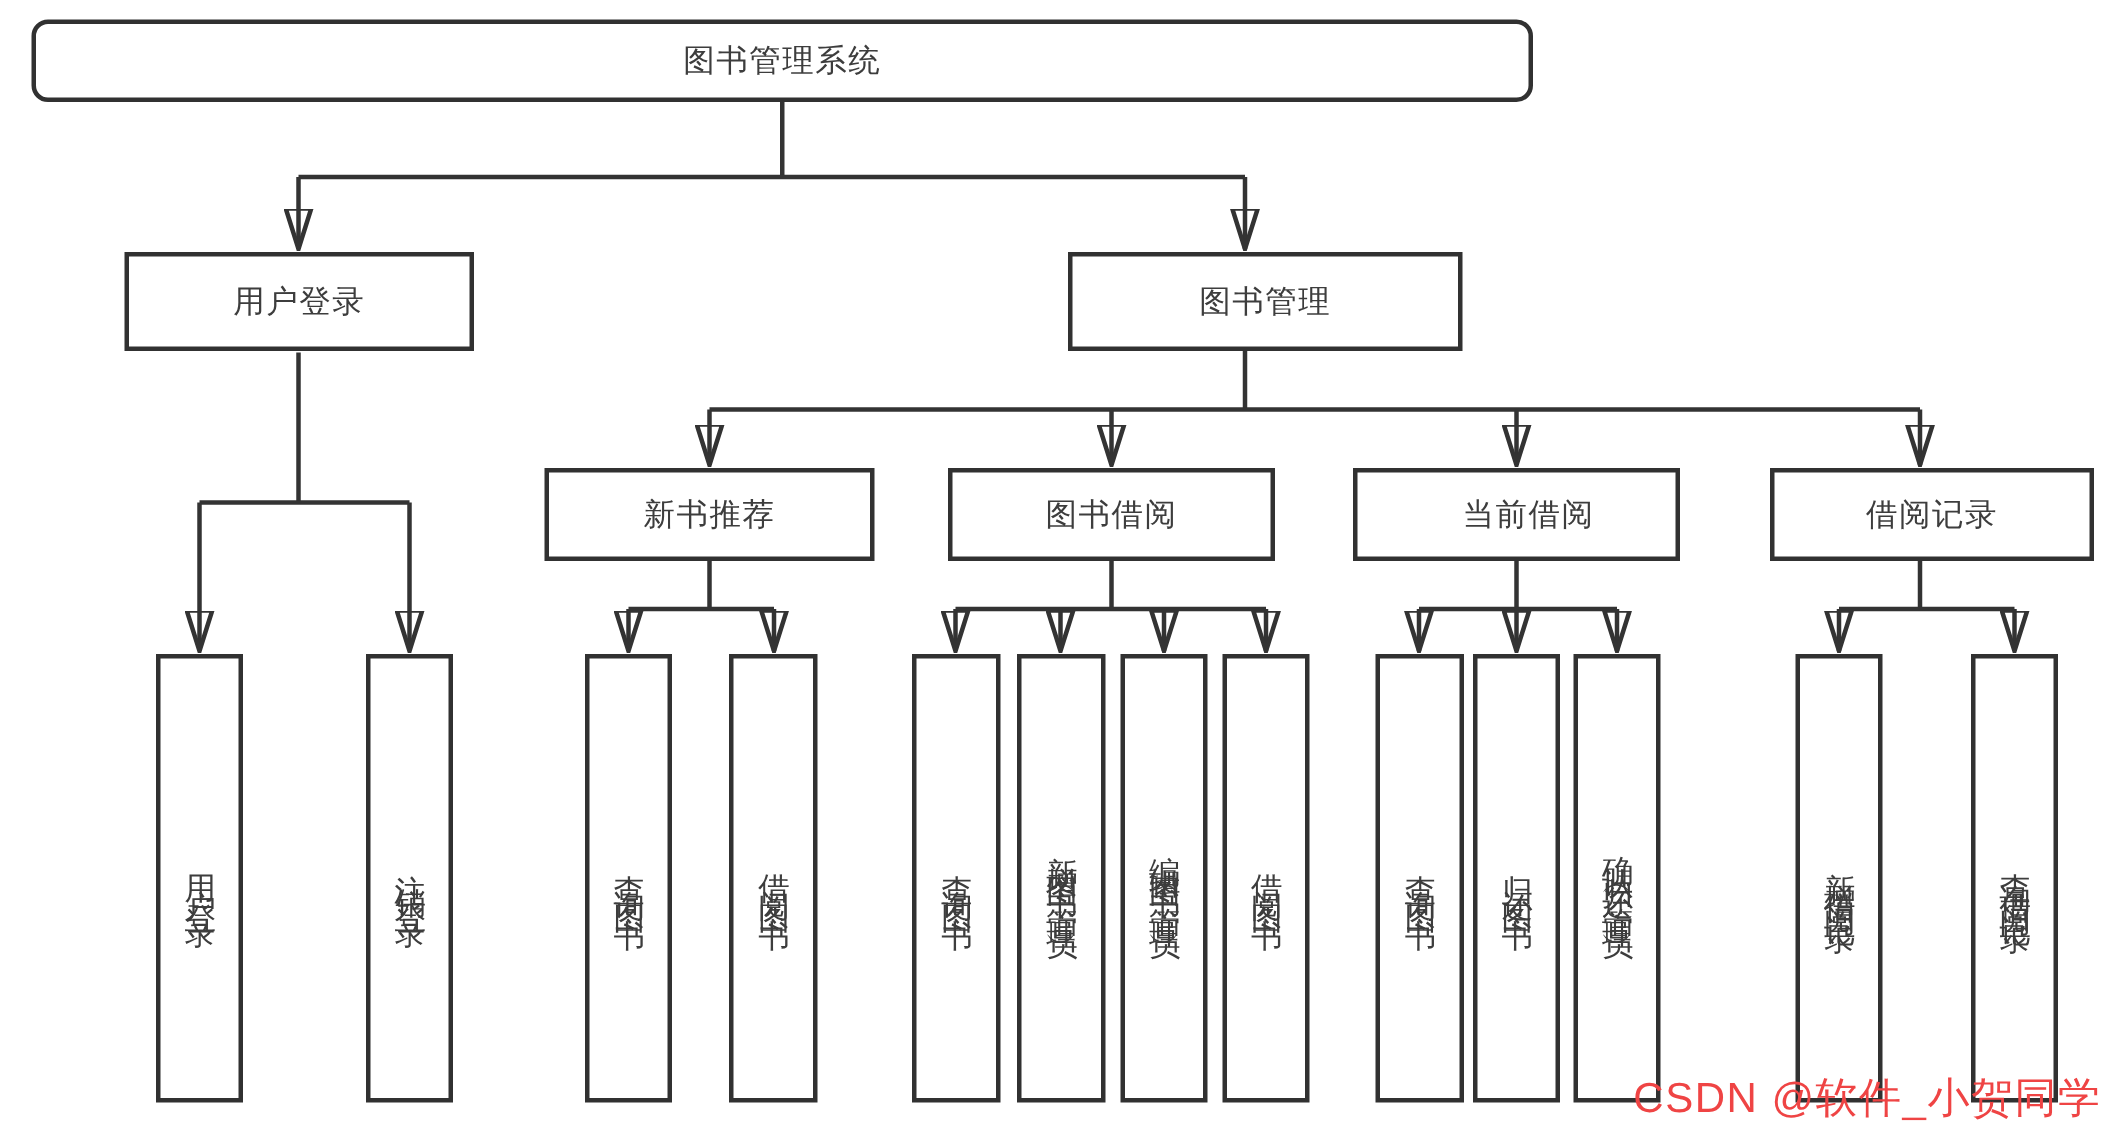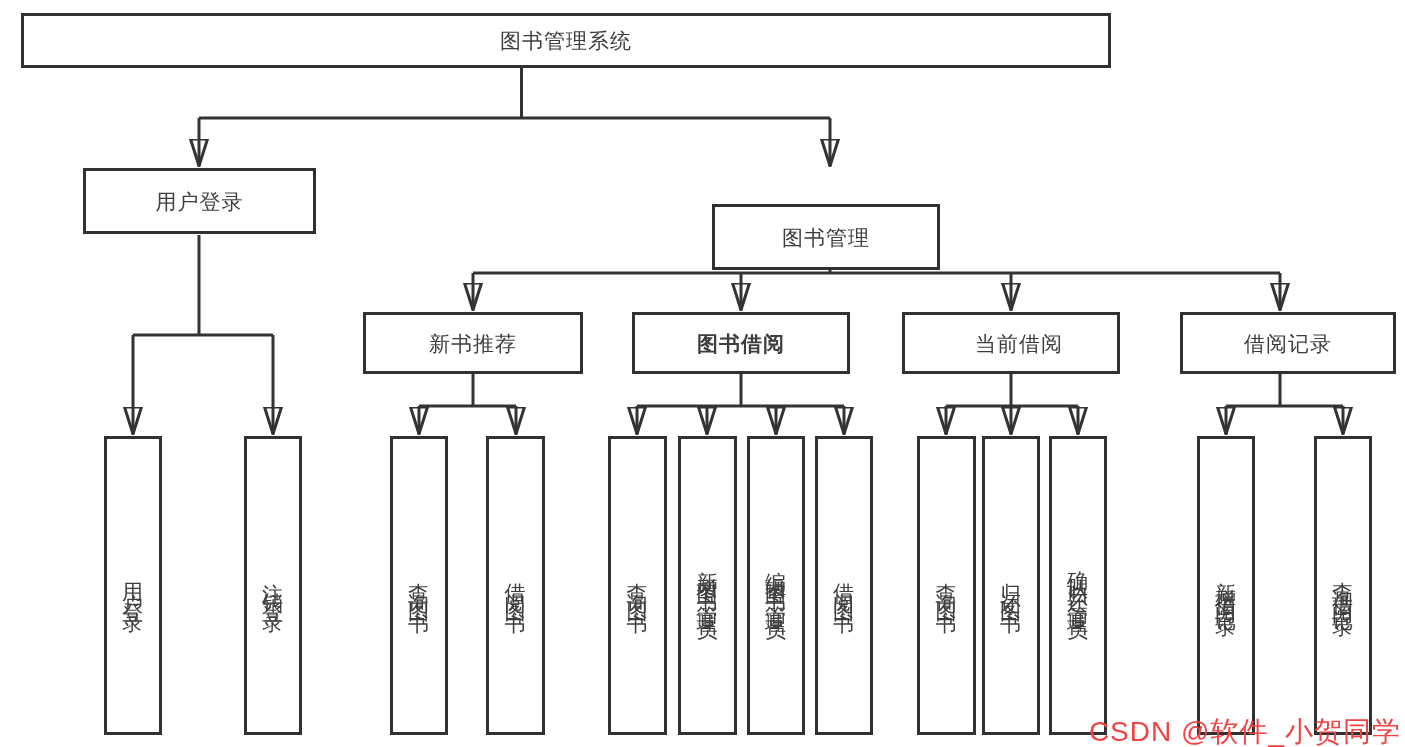--- a/index.html
+++ b/index.html
@@ -28,25 +28,25 @@
     background: #ffffff;
     display: flex;
     align-items: center;
     justify-content: center;
     color: #3d3d3d;
     font-size: 21px;
     letter-spacing: 1px;
     text-align: center;
     line-height: 1;
   }
-  .root-node   { left: 21px;  top: 13px;  width: 1090px; height: 55px; }
+  .root-node   { left: 21px;  top: 13px;  width: 1001px; height: 55px; border-radius: 11px; }
   .n-userlogin { left: 83px;  top: 168px; width: 233px;  height: 66px; }
-  .n-bookmgmt  { left: 712px; top: 168px; width: 228px;  height: 66px; margin-top: 36px; }
+  .n-bookmgmt  { left: 712px; top: 168px; width: 263px;  height: 66px; }
   .n-newbooks  { left: 363px; top: 312px; width: 220px;  height: 62px; }
-  .n-borrowing { left: 632px; top: 312px; width: 218px;  height: 62px; font-weight: bold; }
+  .n-borrowing { left: 632px; top: 312px; width: 218px;  height: 62px; }
   .n-current   { left: 902px; top: 312px; width: 218px;  height: 62px; padding-left: 16px; }
   .n-records   { left: 1180px;top: 312px; width: 216px;  height: 62px; }
   .leaf {
     top: 436px;
     height: 299px;
     writing-mode: vertical-rl;
     text-orientation: mixed;
     letter-spacing: 10px;
     font-size: 21px;
   }

